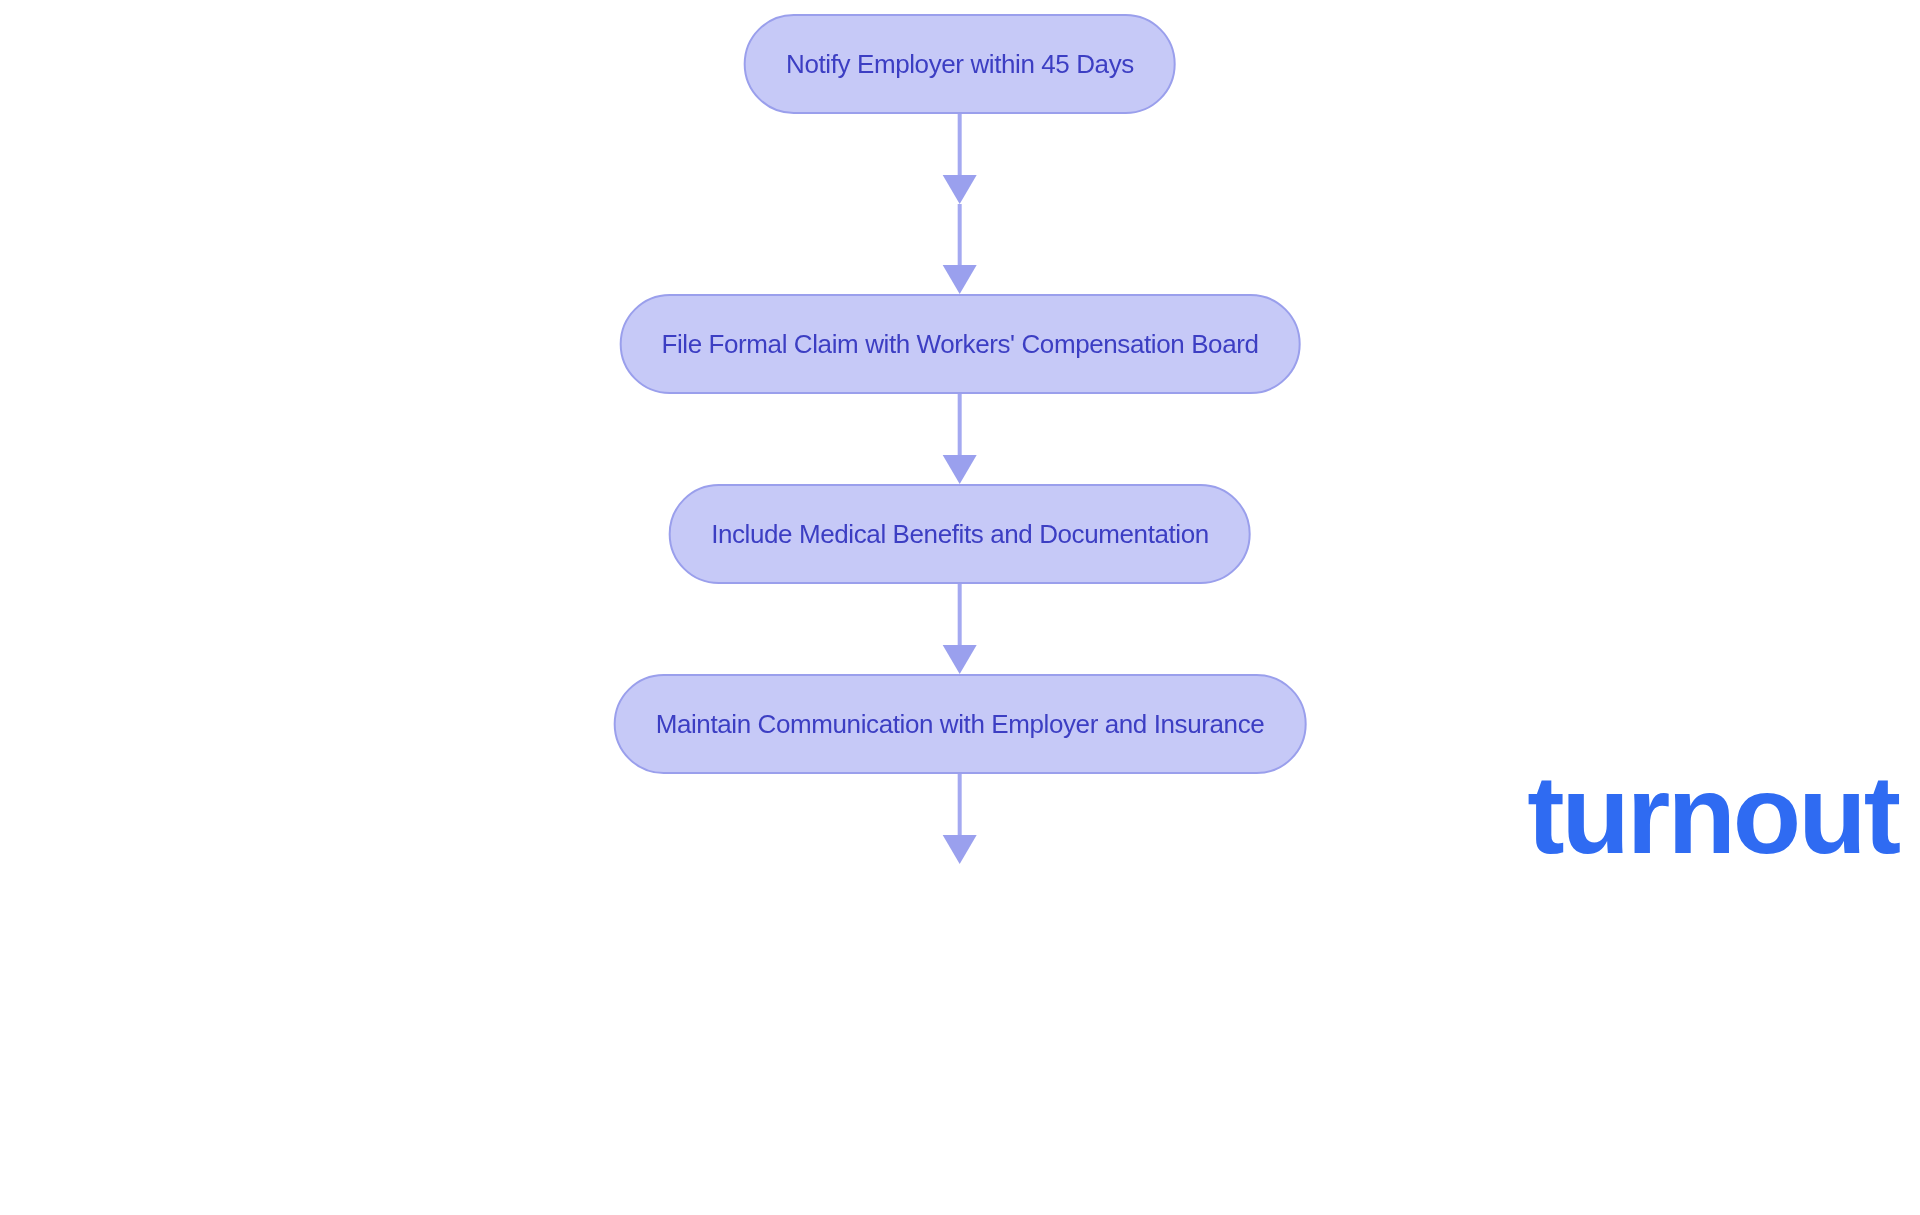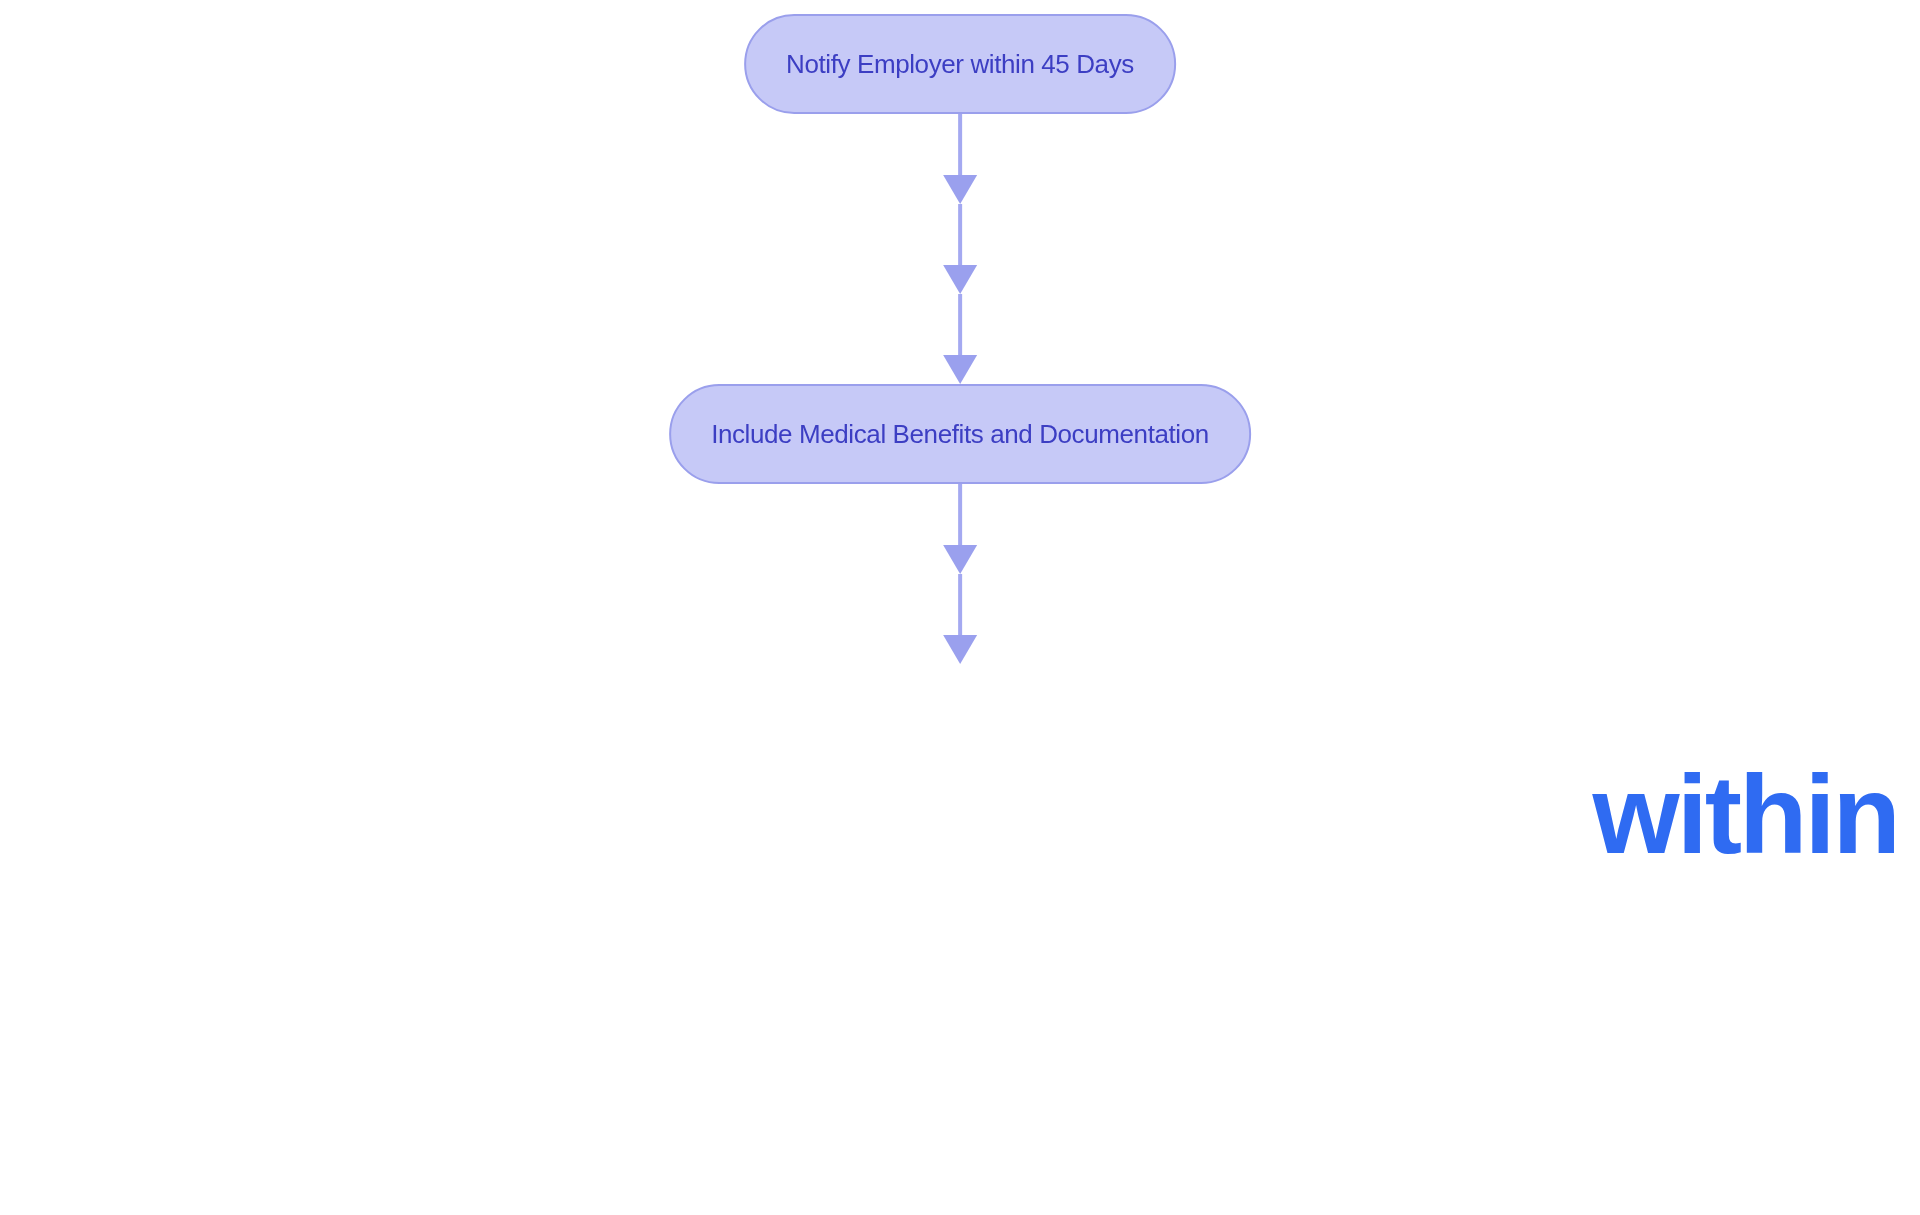--- a/index.html
+++ b/index.html
@@ -85,39 +85,45 @@
       <line x1="20" y1="0" x2="20" y2="64"></line>
       <path d="M3 61 L37 61 L20 90 Z"></path>
     </svg>
 
 
     <svg class="connector" viewBox="0 0 40 90">
       <line x1="20" y1="0" x2="20" y2="64"></line>
       <path d="M3 61 L37 61 L20 90 Z"></path>
     </svg>
 
+    <div class="node">
+      <span class="node-label">File Formal Claim with Workers' Compensation Board</span>
+    </div>
 
     <svg class="connector" viewBox="0 0 40 90">
       <line x1="20" y1="0" x2="20" y2="64"></line>
       <path d="M3 61 L37 61 L20 90 Z"></path>
     </svg>
 
     <div class="node">
       <span class="node-label">Include Medical Benefits and Documentation</span>
     </div>
 
     <svg class="connector" viewBox="0 0 40 90">
       <line x1="20" y1="0" x2="20" y2="64"></line>
       <path d="M3 61 L37 61 L20 90 Z"></path>
     </svg>
 
+    <div class="node">
+      <span class="node-label">Maintain Communication with Employer and Insurance</span>
+    </div>
 
     <svg class="connector" viewBox="0 0 40 90">
       <line x1="20" y1="0" x2="20" y2="64"></line>
       <path d="M3 61 L37 61 L20 90 Z"></path>
     </svg>
 
 
   </div>
 
-  <div class="logo">within</div>
+  <div class="logo">turnout</div>
 
 </div>
 
 </body></html>

